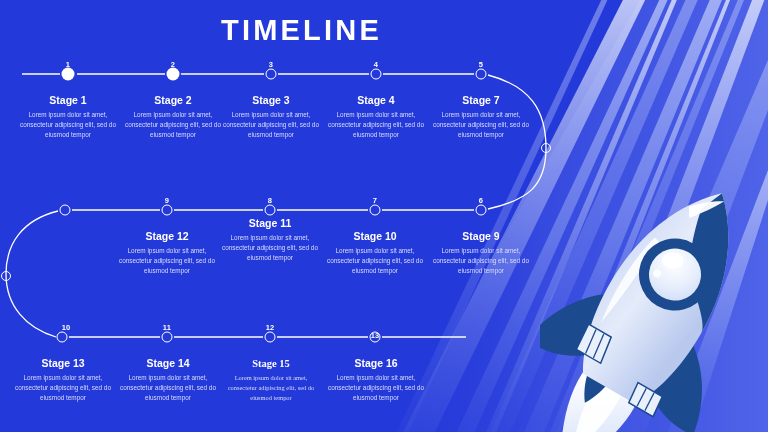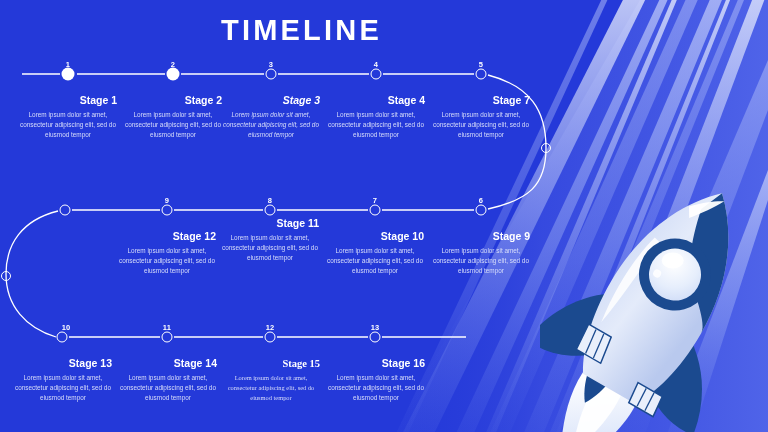--- a/index.html
+++ b/index.html
@@ -89,21 +89,21 @@
     line-height:1.1;
     margin-bottom:3px;
     white-space:nowrap;
   }
   .stage-body {
     color:#d7ddfa;
     font-size:6.4px;
     line-height:1.62;
     font-weight:normal;
   }
-  .align-center .stage-title { text-align:right; }
+  .align-center .stage-title { text-align:center; }
   .align-center .stage-body  { text-align:center; }
 
   
   #rocket-illustration {
     position:absolute;
     left:540px; top:168px;
     width:230px; height:268px;
     pointer-events:none;
   }
 </style>
@@ -208,31 +208,31 @@
   <div class="node-num" style="left:481px; top:61px;">5</div>
 
   <div class="node-num" style="left:167px; top:197px;">9</div>
   <div class="node-num" style="left:270px; top:197px;">8</div>
   <div class="node-num" style="left:375px; top:197px;">7</div>
   <div class="node-num" style="left:481px; top:197px;">6</div>
 
   <div class="node-num" style="left:66px;  top:324px;">10</div>
   <div class="node-num" style="left:167px; top:324px;">11</div>
   <div class="node-num" style="left:270px; top:324px;">12</div>
-  <div class="node-num" style="left:375px; top:324px;">13</div>
+  <div class="node-num" style="left:375px; top:332px;">13</div>
 
   <div class="stage-block align-center" style="left:19px; top:95px;">
     <div class="stage-title">Stage 1</div>
     <div class="stage-body">Lorem ipsum dolor sit amet, consectetur adipiscing elit, sed do eiusmod tempor</div>
   </div>
   <div class="stage-block align-center" style="left:124px; top:95px;">
     <div class="stage-title">Stage 2</div>
     <div class="stage-body">Lorem ipsum dolor sit amet, consectetur adipiscing elit, sed do eiusmod tempor</div>
   </div>
-  <div class="stage-block align-center" style="left:222px; top:95px;font-style:italic;">
+  <div class="stage-block align-center" style="left:222px; top:95px;">
     <div class="stage-title">Stage 3</div>
     <div class="stage-body">Lorem ipsum dolor sit amet, consectetur adipiscing elit, sed do eiusmod tempor</div>
   </div>
   <div class="stage-block align-center" style="left:327px; top:95px;">
     <div class="stage-title">Stage 4</div>
     <div class="stage-body">Lorem ipsum dolor sit amet, consectetur adipiscing elit, sed do eiusmod tempor</div>
   </div>
   <div class="stage-block align-center" style="left:432px; top:95px;">
     <div class="stage-title">Stage 7</div>
     <div class="stage-body">Lorem ipsum dolor sit amet, consectetur adipiscing elit, sed do eiusmod tempor</div>

